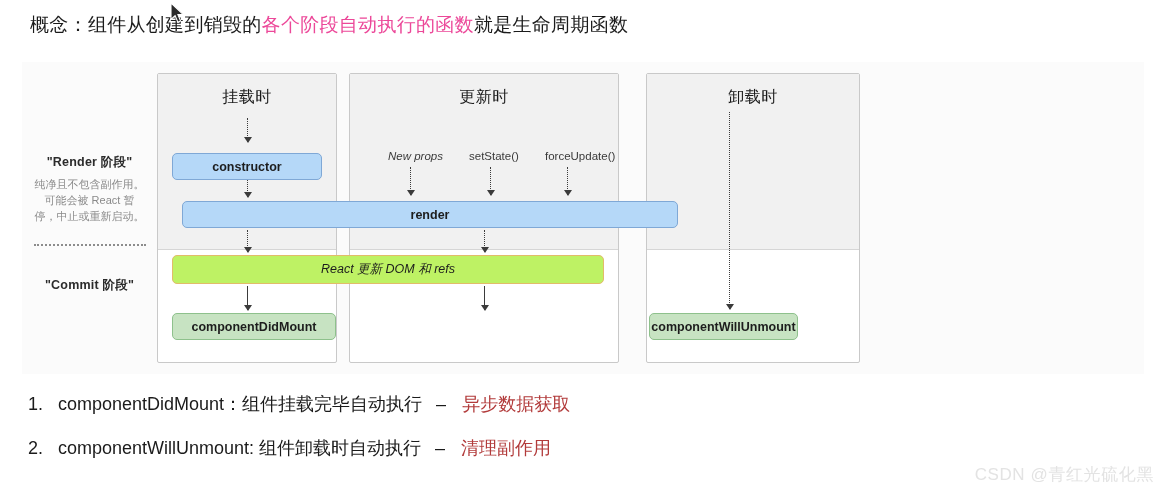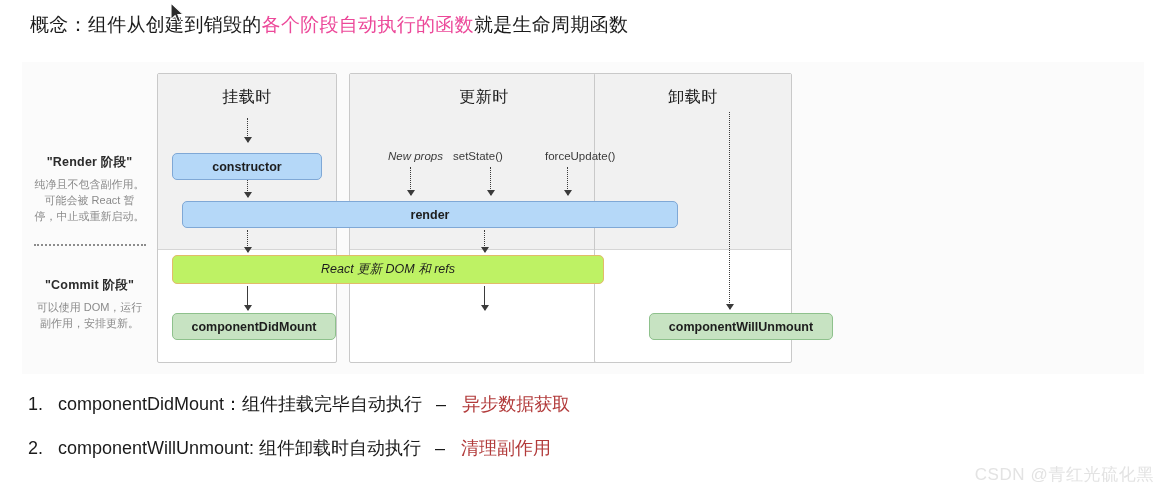--- a/index.html
+++ b/index.html
@@ -103,21 +103,21 @@
     left: 0; right: 0;
     top: 13px;
     text-align: center;
     font-size: 16px;
     font-weight: normal;
     color: #1a1a1a;
     letter-spacing: .5px;
   }
   .panel-mount   { left: 135px; width: 180px;  height: 290px; }
   .panel-update  { left: 327px; width: 270px;  height: 290px; }
-  .panel-unmount { left: 572px; width: 198px;  height: 290px; }
+  .panel-unmount { left: 624px; width: 214px;  height: 290px; }
 
   
   .node {
     position: absolute;
     box-sizing: border-box;
     border-radius: 5px;
     display: flex;
     align-items: center;
     justify-content: center;
     font-size: 12.5px;
@@ -128,34 +128,34 @@
   .node.blue   { background: #b5d8f8; border: 1px solid #7fa8d6; }
   .node.yellow { background: #bef264; border: 1px solid #e2bb6a;
                  font-style: italic; font-weight: normal; font-size: 12.5px; }
   .node.green  { background: #c7e3c2; border: 1px solid #8ec18c; }
 
   .node-constructor        { left: 150px; top: 84px;  width: 150px; height: 27px; margin-top: 7px; }
   .node-render             { left: 160px; top: 139px; width: 496px; height: 27px; }
   .node-react-update       { left: 150px; top: 193px; width: 432px; height: 29px; }
   .node-did-mount          { left: 150px; top: 251px; width: 164px; height: 27px; }
   .node-did-update         { left: 343px; top: 251px; width: 239px; height: 27px; }
-  .node-will-unmount       { left: 627px; top: 251px; width: 184px; height: 27px; }
+  .node-will-unmount       { left: 627px; top: 251px; width: 149px; height: 27px; }
 
   
   .trigger {
     position: absolute;
     top: 88px;
     font-size: 11.5px;
     color: #3a3a3a;
     white-space: nowrap;
     z-index: 4;
   }
   .trigger.italic { font-style: italic; }
   .trig-newprops  { left: 366px; }
-  .trig-setstate  { left: 431px; text-align: right; }
+  .trig-setstate  { left: 447px; text-align: right; }
   .trig-forceupd  { left: 523px; }
 
   
   .arrow {
     position: absolute;
     width: 0;
     z-index: 3;
   }
   .arrow.dotted { border-left: 1.6px dotted #3b3b3b; }
   .arrow.solid  { border-left: 1.4px solid #3b3b3b; }
@@ -238,24 +238,20 @@
           <div>纯净且不包含副作用。</div>
           <div>可能会被 React 暂</div>
           <div>停，中止或重新启动。</div>
         </div>
       </div>
 
       <div class="divider"></div>
 
       <div class="phase commit-phase">
         <div class="phase-title">"Commit 阶段"</div>
-        <div class="phase-desc">
-          <div>可以使用 DOM，运行</div>
-          <div>副作用，安排更新。</div>
-        </div>
       </div>
     </div>
 
     <div class="panel panel-mount">
       <div class="panel-shade"></div>
       <div class="panel-title">挂载时</div>
     </div>
 
     <div class="panel panel-update">
       <div class="panel-shade"></div>

